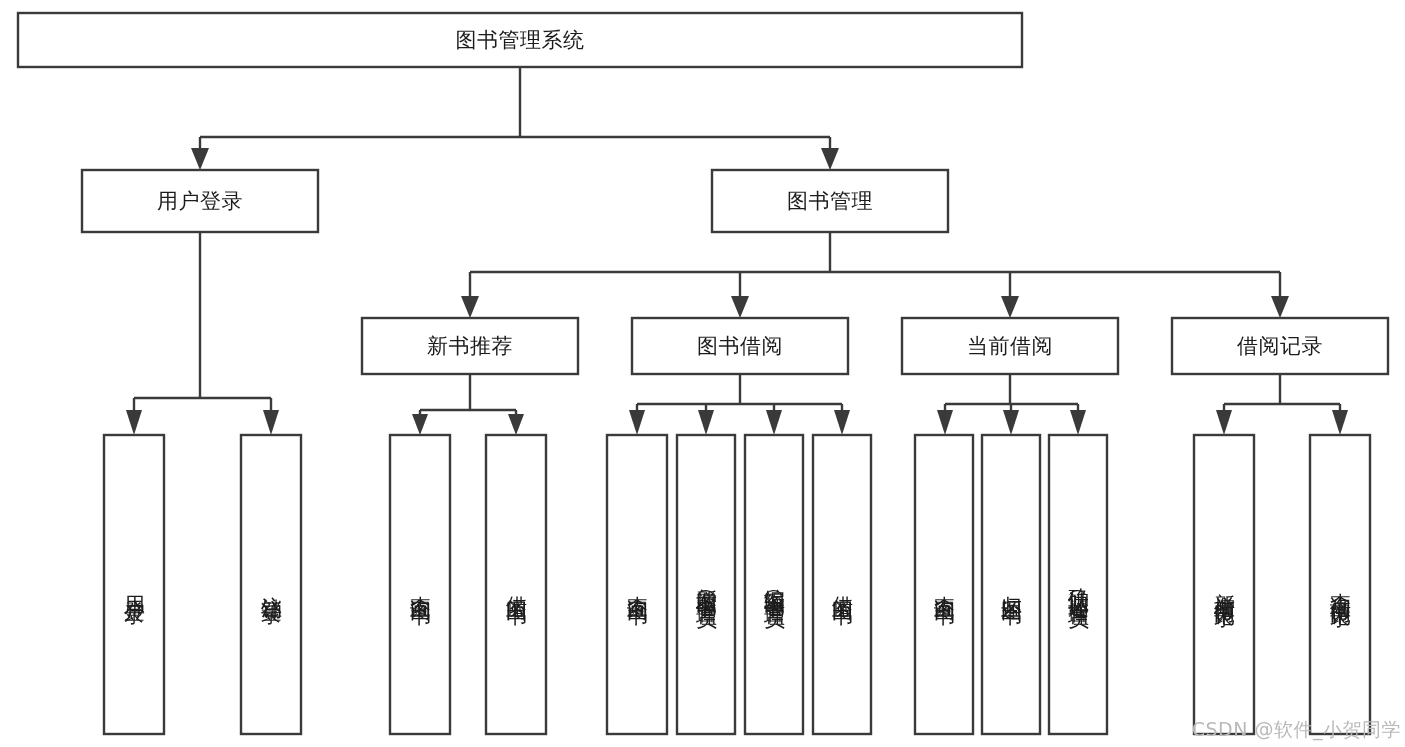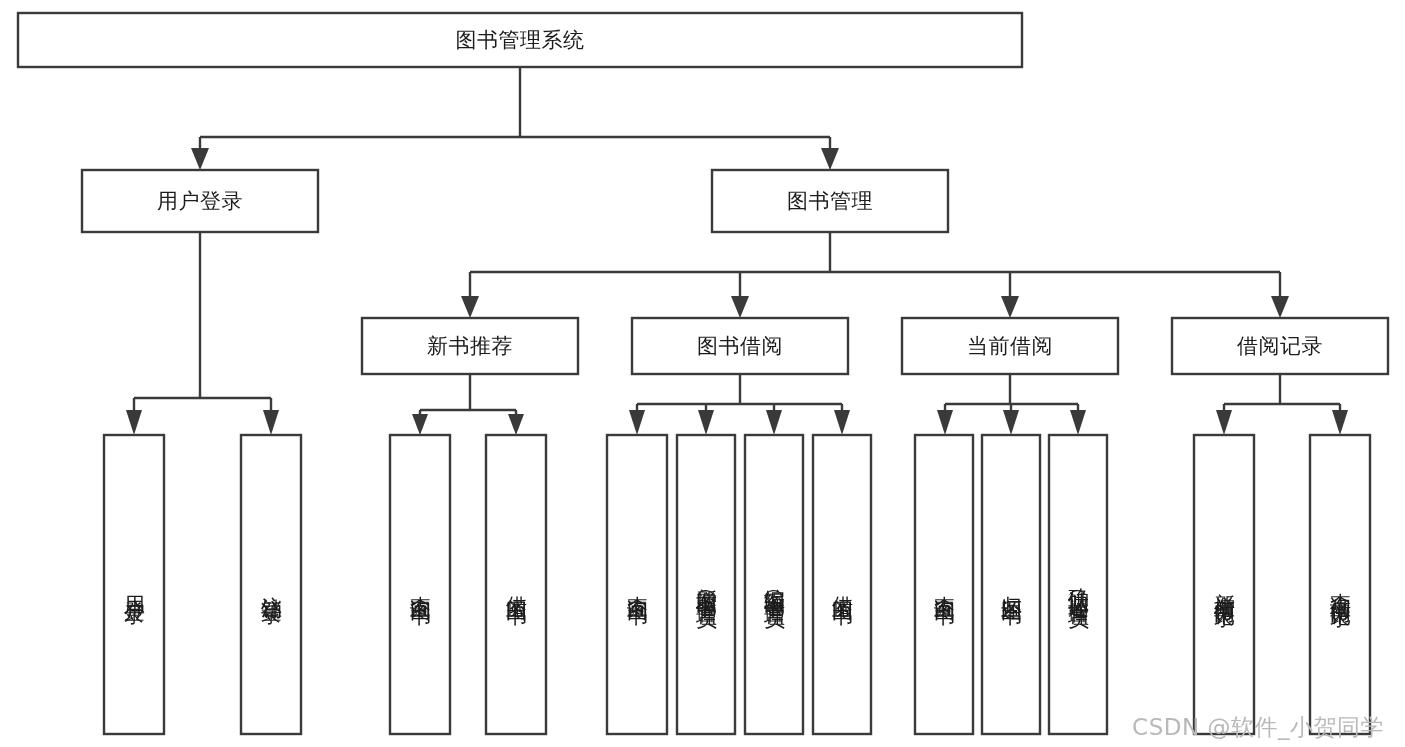--- a/index.html
+++ b/index.html
@@ -67,24 +67,24 @@
     font-size: 21px;
     color: #1c1c1c;
     line-height: 1;
     letter-spacing: 3px;
     white-space: nowrap;
     text-align: center;
     pointer-events: none;
   }
   .watermark {
     position: absolute;
-    right: 21px;
+    right: 4px;
     bottom: 4px;
     font-family: "DejaVu Sans", "Liberation Sans", sans-serif;
-    font-size: 23px;
+    font-size: 19px;
     color: #b9b9b9;
     white-space: nowrap;
     letter-spacing: 0.5px;
   }
 </style>
 </head>
 <body>
 
 <div id="diagram-root">
 

